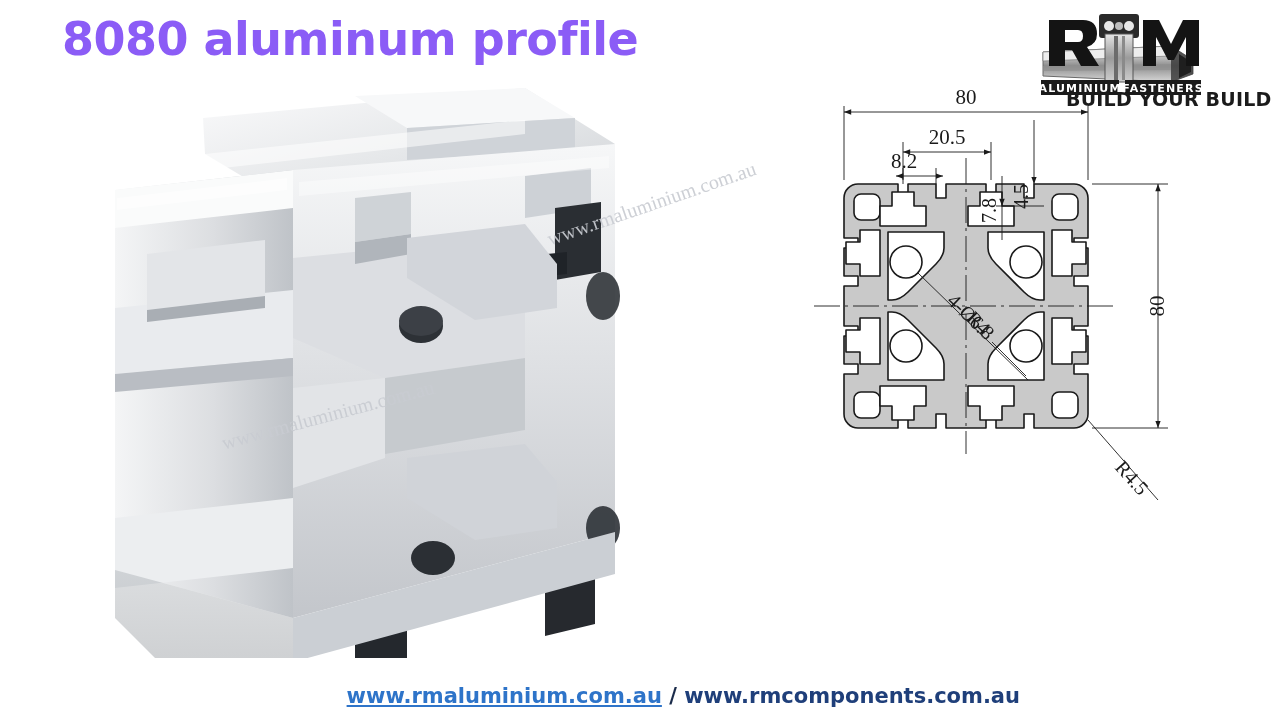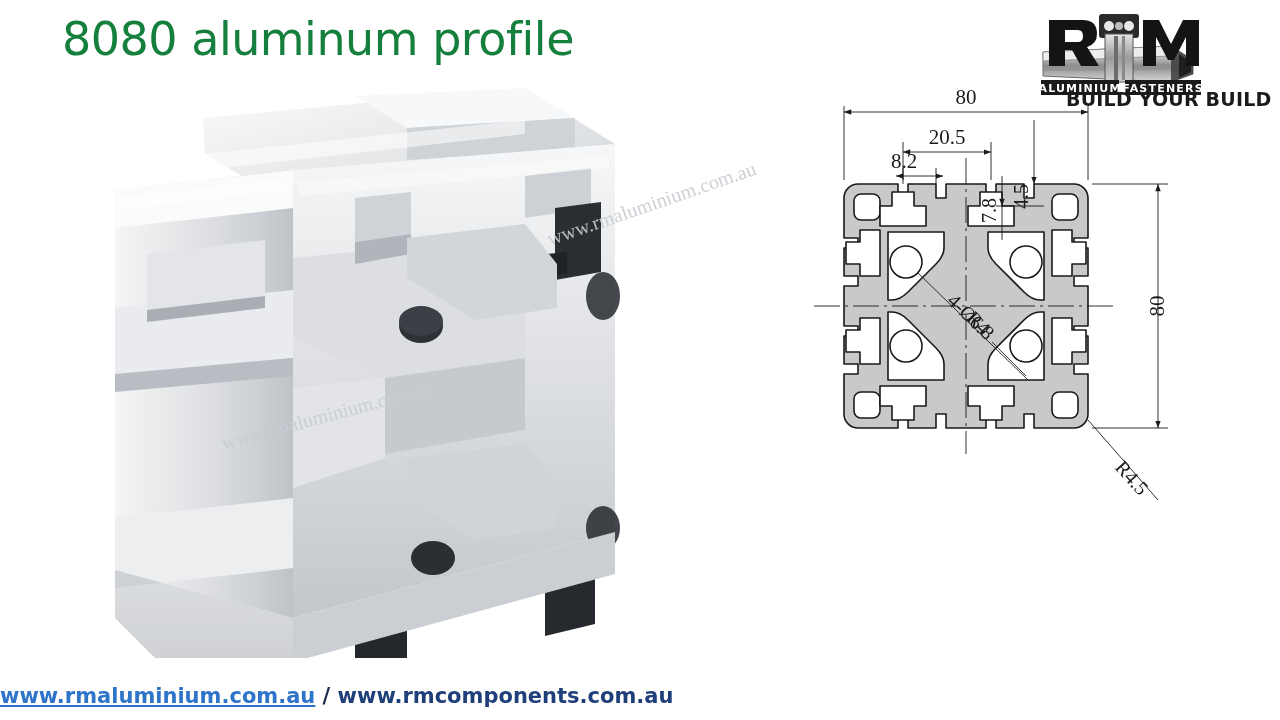--- a/index.html
+++ b/index.html
@@ -7,22 +7,22 @@
     width:1280px;height:720px;background:#ffffff;
     font-family:"Liberation Sans",sans-serif;
     overflow:hidden;position:relative;
   }
   .stage{position:absolute;inset:0;width:1280px;height:720px;background:#fff;}
 
   
   .title{
     position:absolute;left:62px;top:16px;
     font-family:"DejaVu Sans",sans-serif;
-    font-weight:normal;font-size:46px;line-height:1;
-    color:#15803d;letter-spacing:-0.5px;white-space:nowrap;
+    font-weight:bold;font-size:46px;line-height:1;
+    color:#8b5cf6;letter-spacing:-0.5px;white-space:nowrap;
   }
 
   
   .logo{position:absolute;left:1021px;top:4px;width:200px;height:100px;}
   .logo svg{display:block;}
   .logo-tag{
     position:absolute;left:1066px;top:88px;width:200px;text-align:center;
     font-family:"DejaVu Sans",sans-serif;font-weight:bold;
     font-size:19px;color:#1b1b1b;letter-spacing:.2px;white-space:nowrap;
   }
@@ -36,21 +36,21 @@
   }
   .wm1{left:548px;top:228px;transform:rotate(-19deg);transform-origin:0 50%;}
   .wm2{left:222px;top:432px;transform:rotate(-15deg);transform-origin:0 50%;}
 
   
   .drawing{position:absolute;left:796px;top:80px;width:520px;height:580px;}
   .drawing svg{display:block;}
 
   
   .footer{
-    position:absolute;left:0;top:684px;width:1020px;text-align:left;
+    position:absolute;left:0;top:684px;width:1020px;text-align:right;
     font-family:"DejaVu Sans",sans-serif;font-weight:bold;font-size:21px;
     white-space:nowrap;
   }
   .footer .u1{color:#2e74c9;text-decoration:underline;text-underline-offset:2px;}
   .footer .sep{color:#1a2b4a;}
   .footer .u2{color:#1f3f7a;}
 </style>
 </head>
 <body>
 

